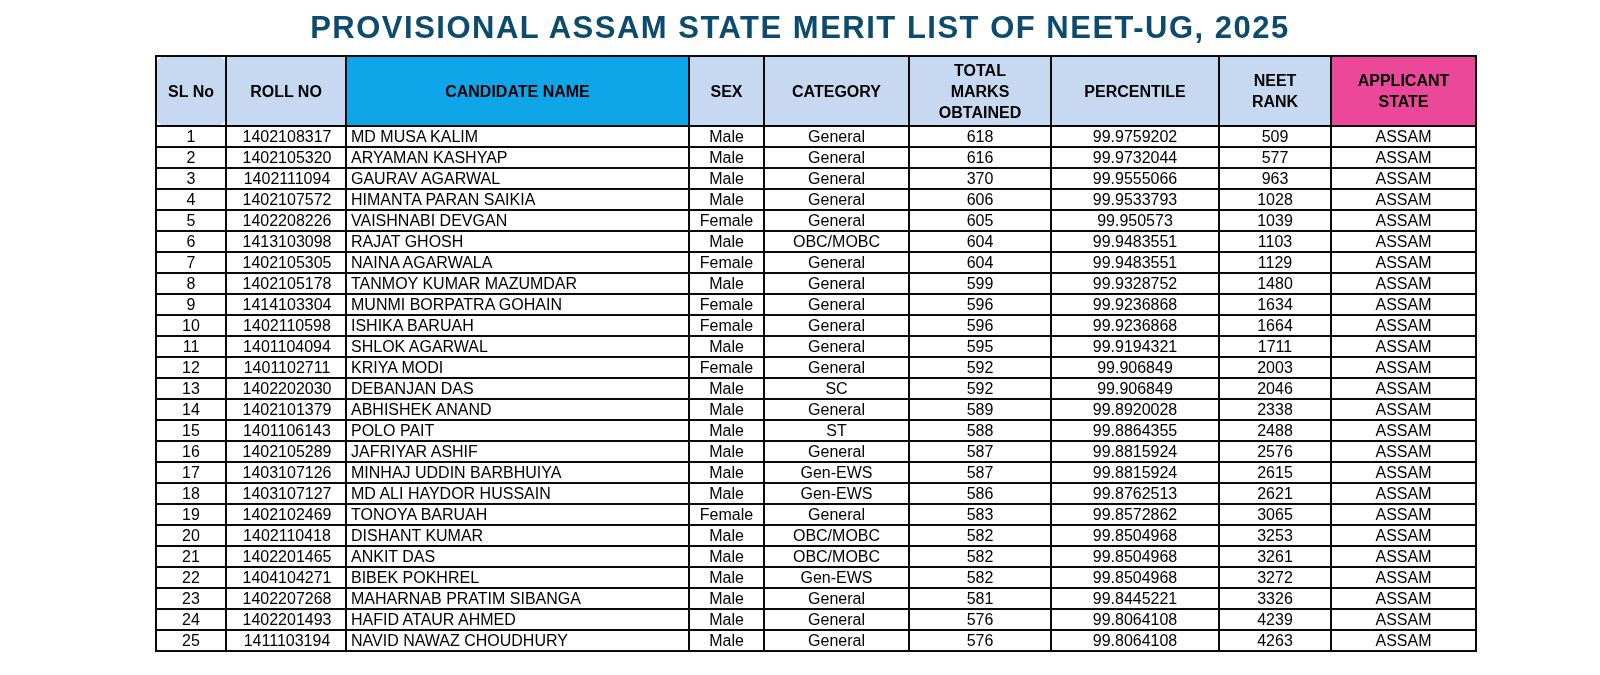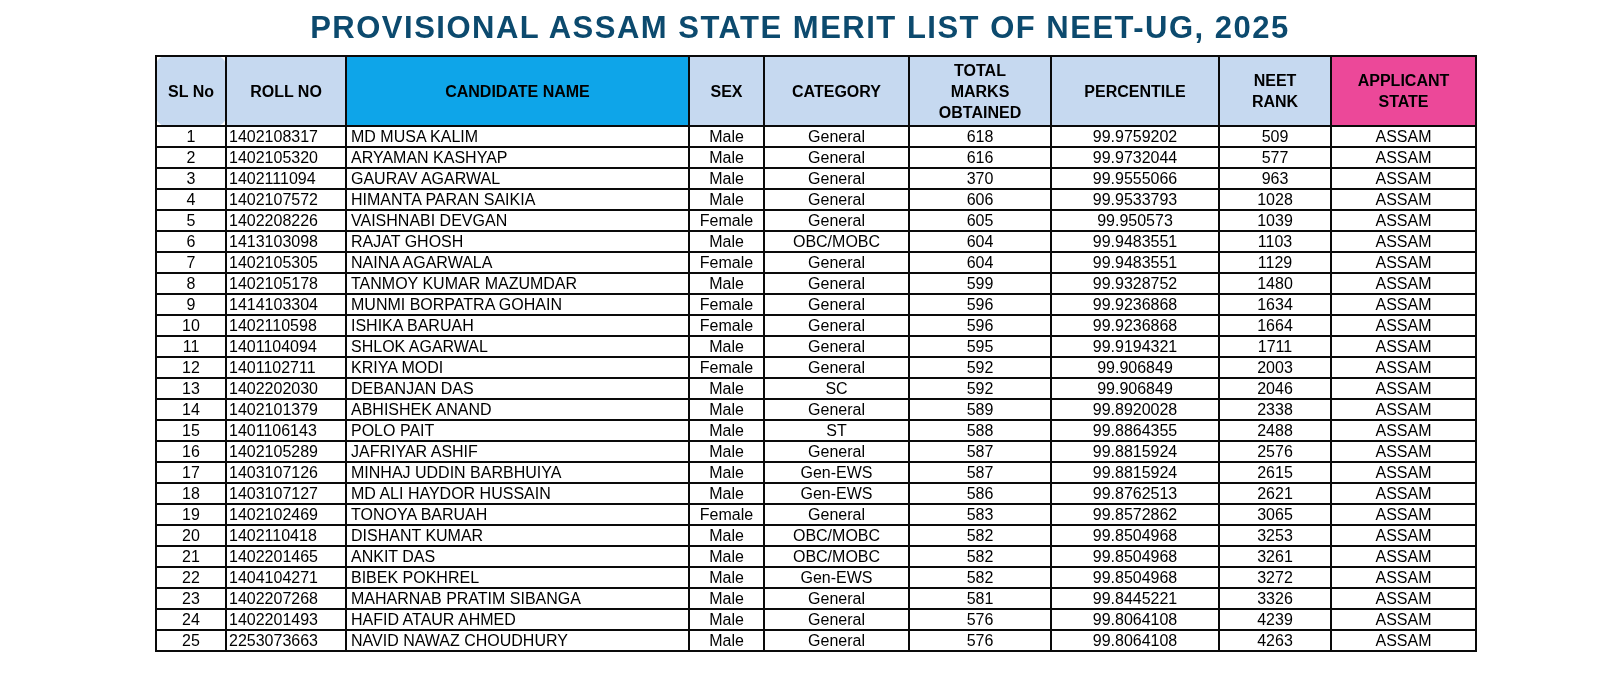--- a/index.html
+++ b/index.html
@@ -49,21 +49,21 @@
   .merit thead th.c8 span { max-width: 112px; }
 
   .merit td {
     height: 20px;
     font-size: 16px;
     line-height: 19px;
     padding: 0 2px;
     text-align: center;
     white-space: nowrap;
   }
-  .merit td.c1 { text-align: left; padding-right: 0; }
+  .merit td.c1 { text-align: center; padding-right: 0; }
   .merit td.c2 { text-align: left;  padding-left: 4px;  }
 </style>
 </head>
 <body>
 
 <div class="page">
   <div class="title">PROVISIONAL ASSAM STATE MERIT LIST OF NEET-UG, 2025</div>
 
   <table class="merit">
     <colgroup>
@@ -350,21 +350,21 @@
           <td class="c2">HAFID ATAUR AHMED</td>
           <td class="c3">Male</td>
           <td class="c4">General</td>
           <td class="c5">576</td>
           <td class="c6">99.8064108</td>
           <td class="c7">4239</td>
           <td class="c8">ASSAM</td>
         </tr>
         <tr>
           <td class="c0">25</td>
-          <td class="c1">2253073663</td>
+          <td class="c1">1411103194</td>
           <td class="c2">NAVID NAWAZ CHOUDHURY</td>
           <td class="c3">Male</td>
           <td class="c4">General</td>
           <td class="c5">576</td>
           <td class="c6">99.8064108</td>
           <td class="c7">4263</td>
           <td class="c8">ASSAM</td>
         </tr>
       </tbody>
   </table>

